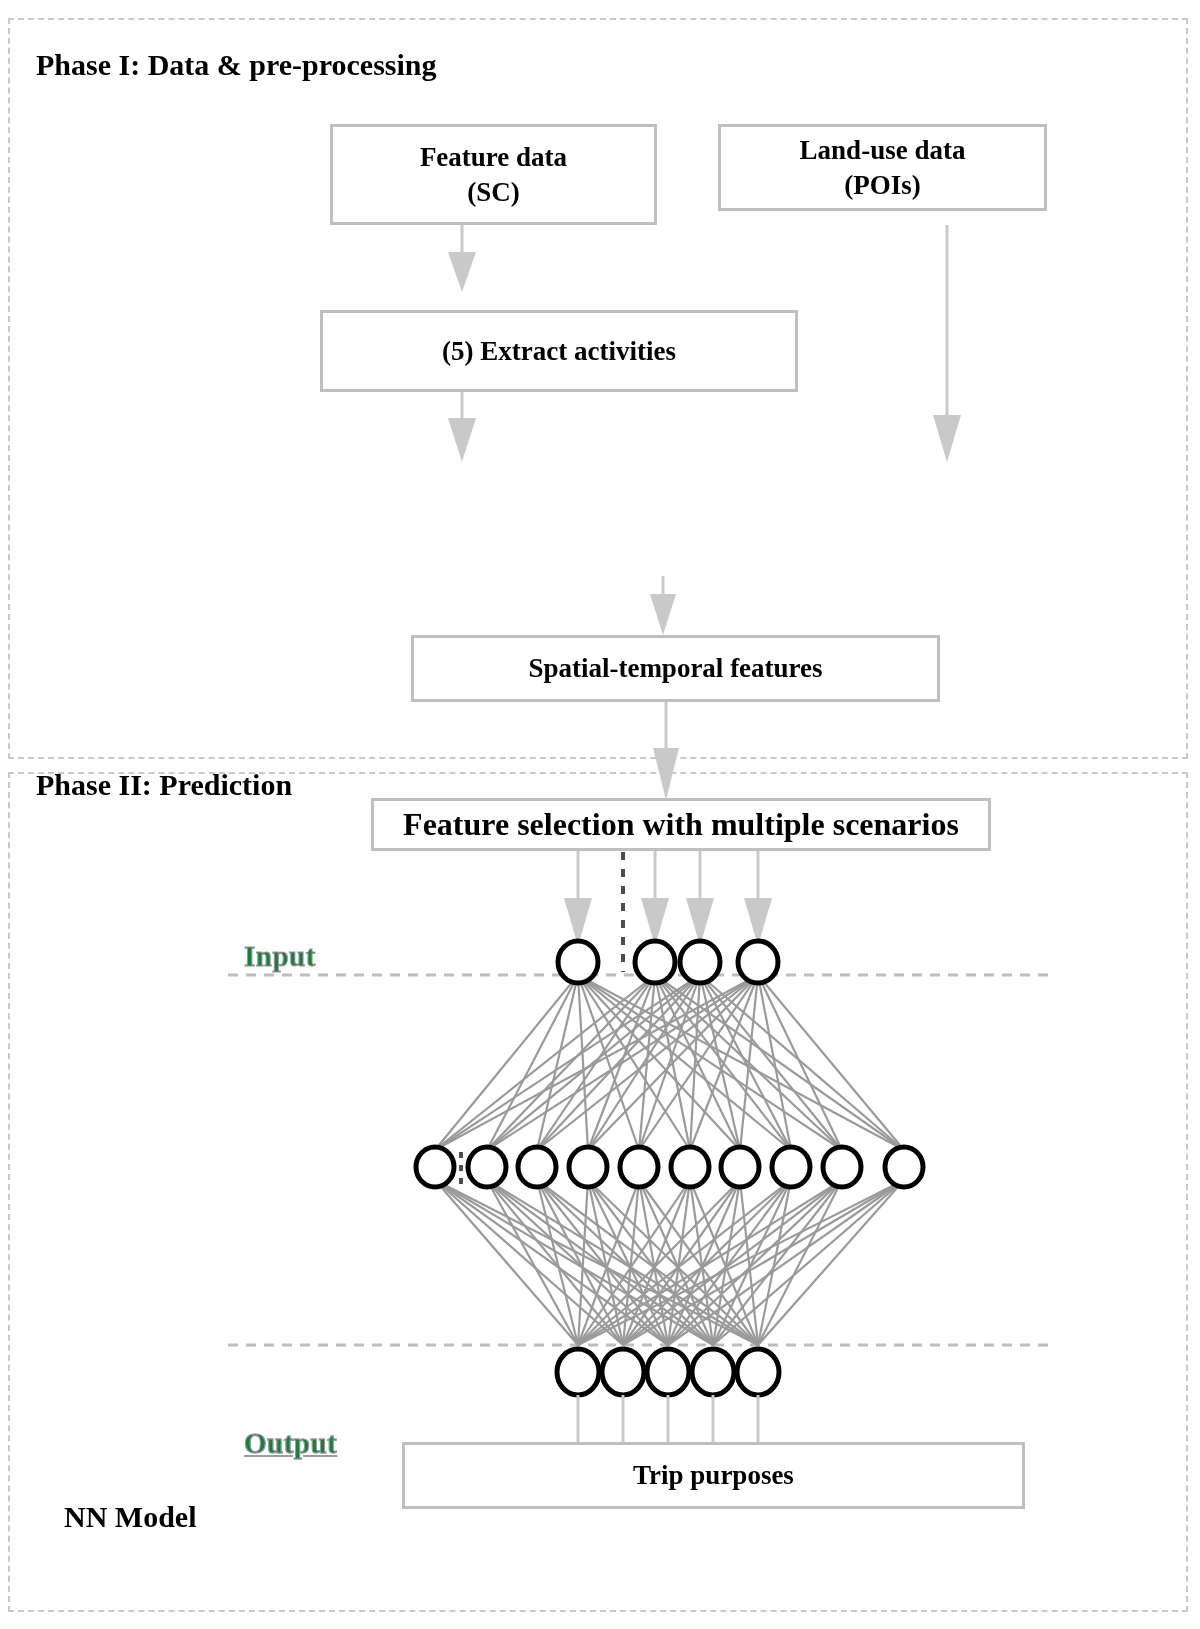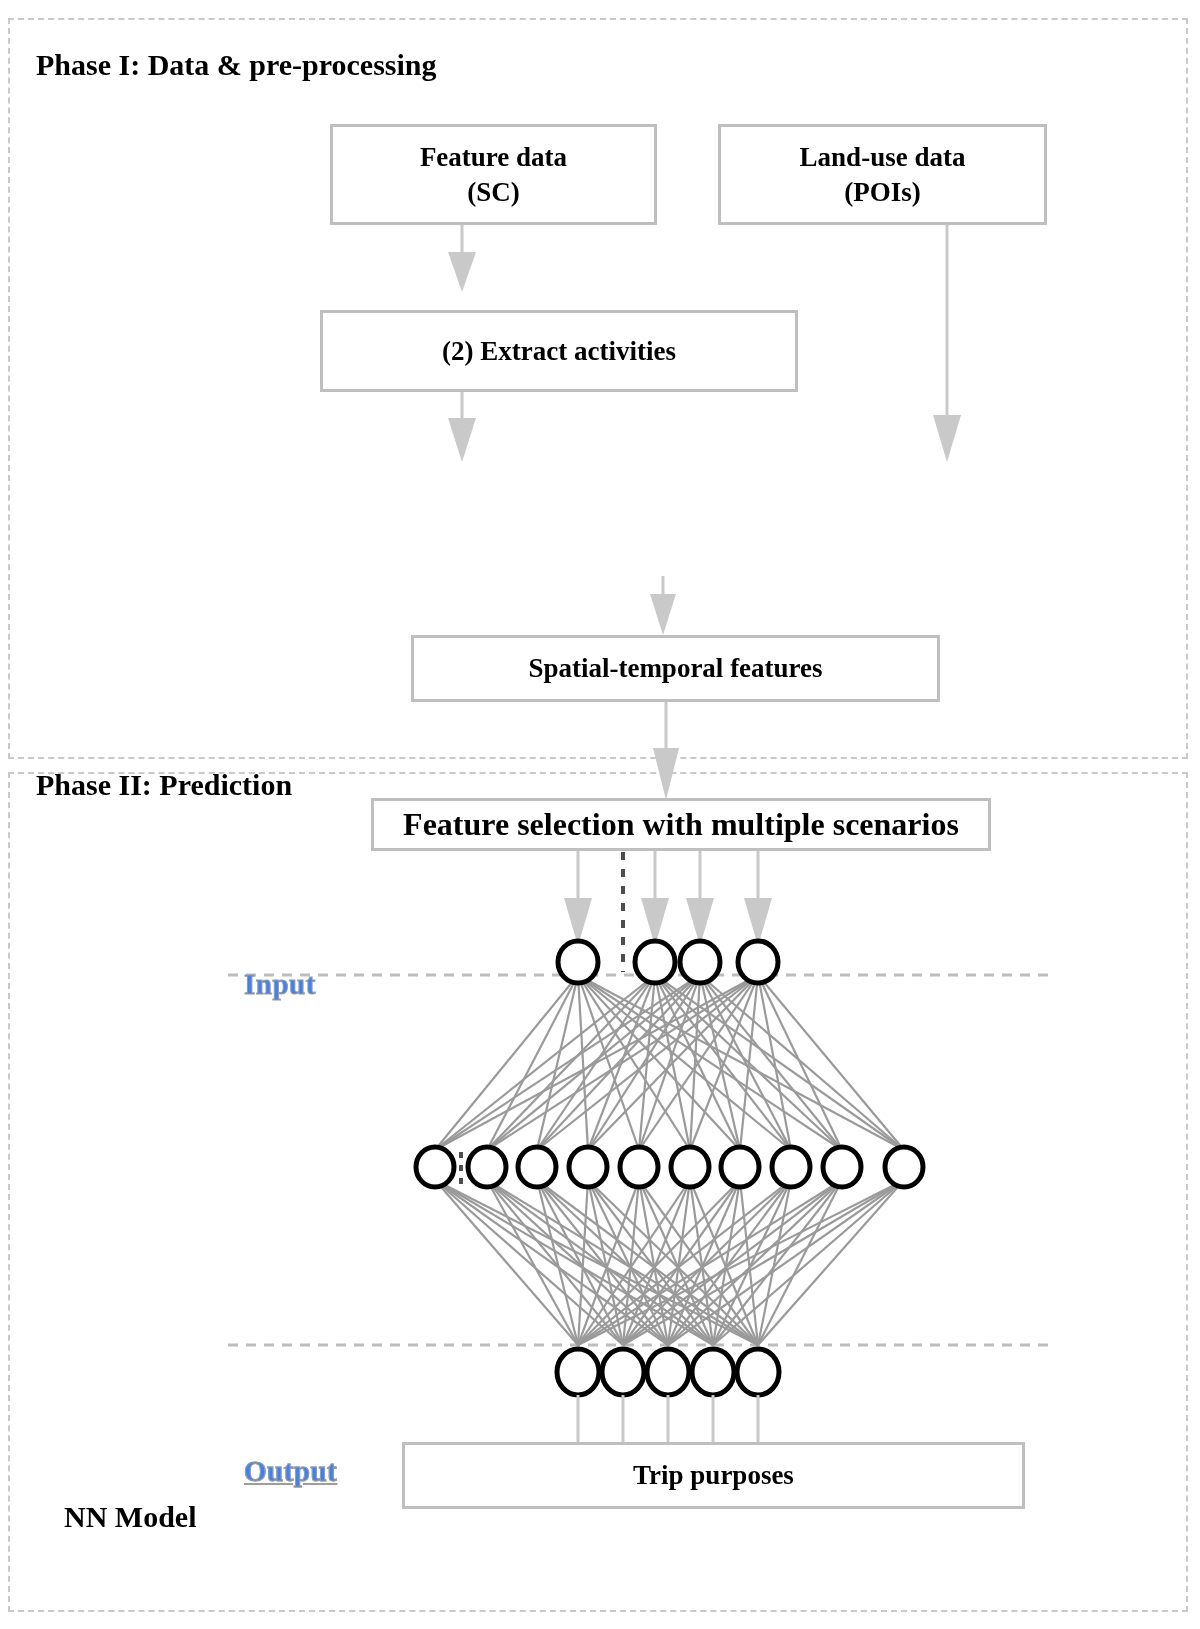--- a/index.html
+++ b/index.html
@@ -45,26 +45,25 @@
     position: absolute;
     left: 0;
     top: 0;
     width: 1200px;
     height: 1629px;
     pointer-events: none;
   }
   .layer-label {
     position: absolute;
     font-weight: bold;
-    color: #3b82f6;
+    color: #15803d;
     -webkit-text-stroke: 1px #9d9d9d;
     text-shadow: 0 0 0 #aaa;
     letter-spacing: 0.5px;
     white-space: nowrap;
-    margin-top: 28px;
   }
   .nn-model-label {
     position: absolute;
     font-weight: bold;
     color: #000;
     white-space: nowrap;
   }
 </style>
 </head>
 <body>
@@ -292,29 +291,29 @@
     </g>
   </svg>
 
   <div class="node-box" style="left:330px; top:124px; width:327px; height:101px; font-size:27px;">
     <span>
       <span>Feature data</span><br>
       <span>(SC)</span>
     </span>
   </div>
 
-  <div class="node-box" style="left:718px; top:124px; width:329px; height:101px; font-size:27px;">
+  <div class="node-box" style="left:718px; top:124px; width:329px; height:87px; font-size:27px;">
     <span>
       <span>Land-use data</span><br>
       <span>(POIs)</span>
     </span>
   </div>
 
   <div class="node-box" style="left:320px; top:310px; width:478px; height:82px; font-size:27px;">
-    <span>(2) Extract activities</span>
+    <span>(5) Extract activities</span>
   </div>
 
 
   <div class="node-box" style="left:411px; top:635px; width:529px; height:67px; font-size:27px;">
     <span>Spatial-temporal features</span>
   </div>
 
   <div class="node-box" style="left:371px; top:798px; width:620px; height:53px; font-size:32px;">
     <span>Feature selection with multiple scenarios</span>
   </div>

